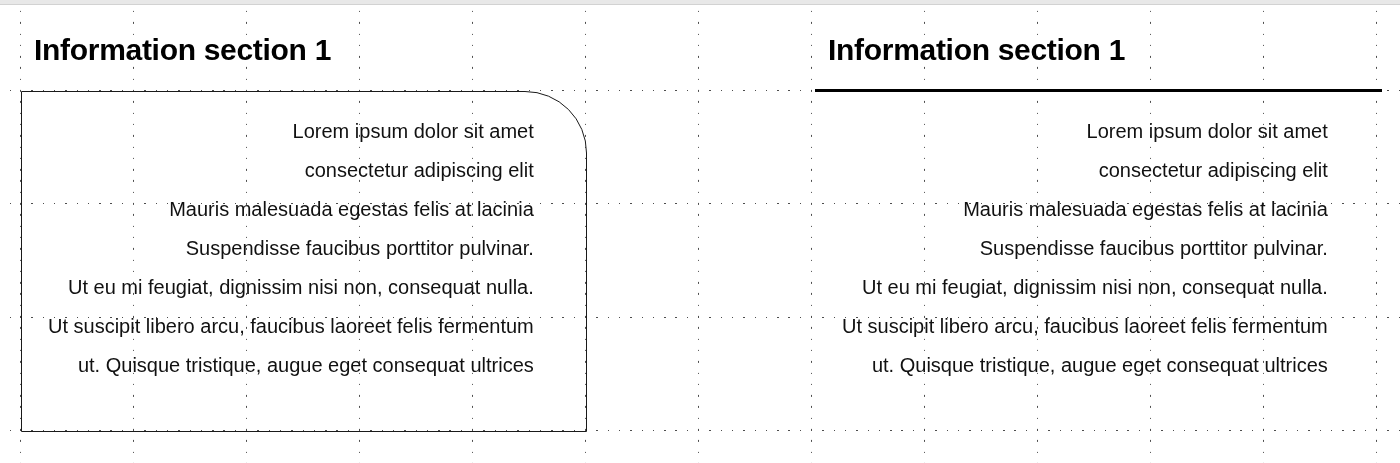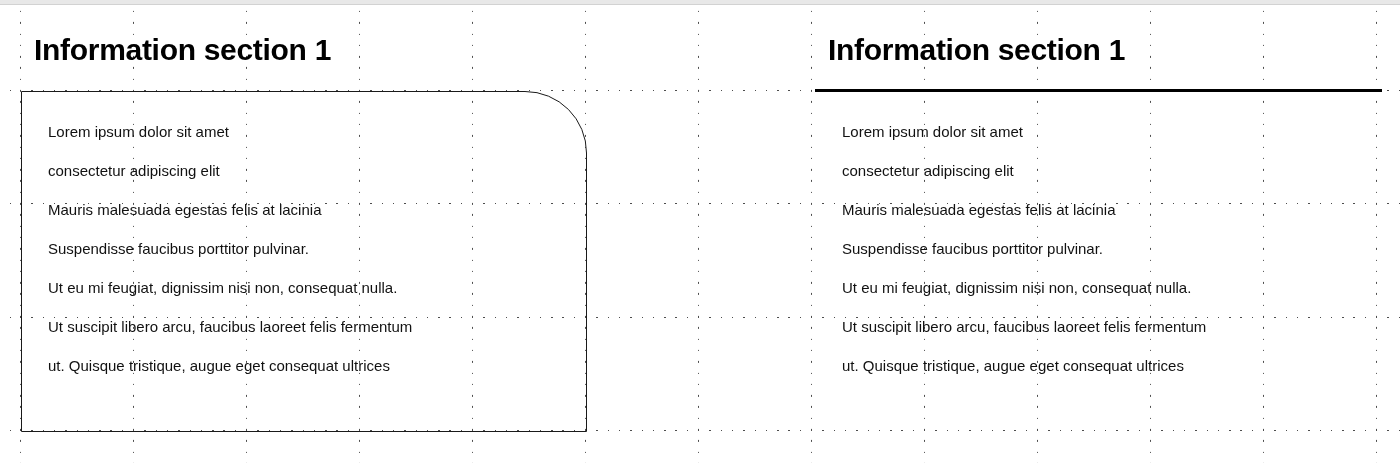--- a/index.html
+++ b/index.html
@@ -95,23 +95,24 @@
     top: 89px;
     width: 567px;
     height: 3px;
     background: #000000;
   }
 
   .body-text {
     position: absolute;
     font-family: "Liberation Sans", sans-serif;
     font-weight: normal;
-    font-size: 15px;
+    font-size: 20px;
     color: #111111;
     white-space: nowrap;
+    text-align: right;
   }
   #body-left  { left: 48px; top: 112px; }
   #body-right { left: 27px; top: 112px; }
 
   .body-line {
     display: block;
     height: 39px;
     line-height: 39px;
     white-space: nowrap;
   }

